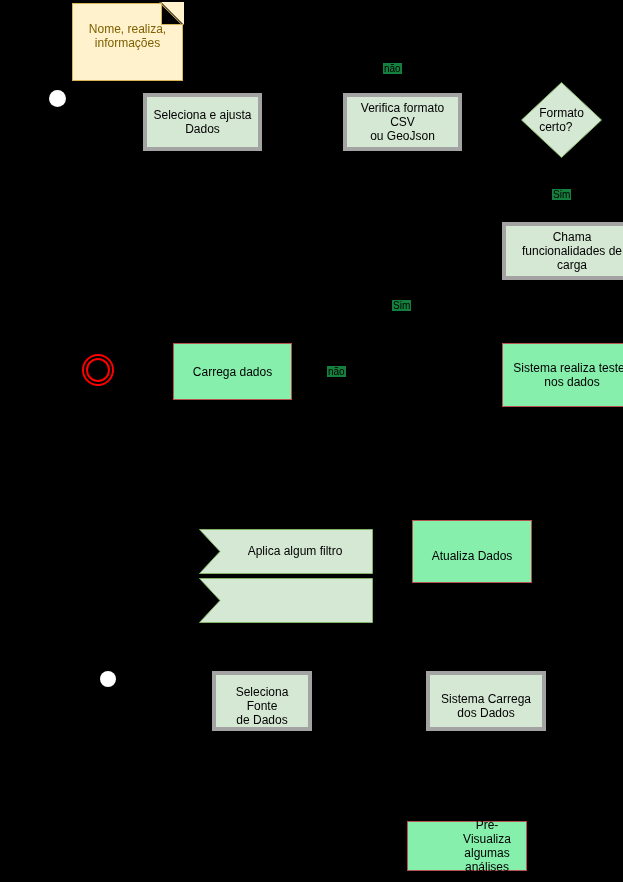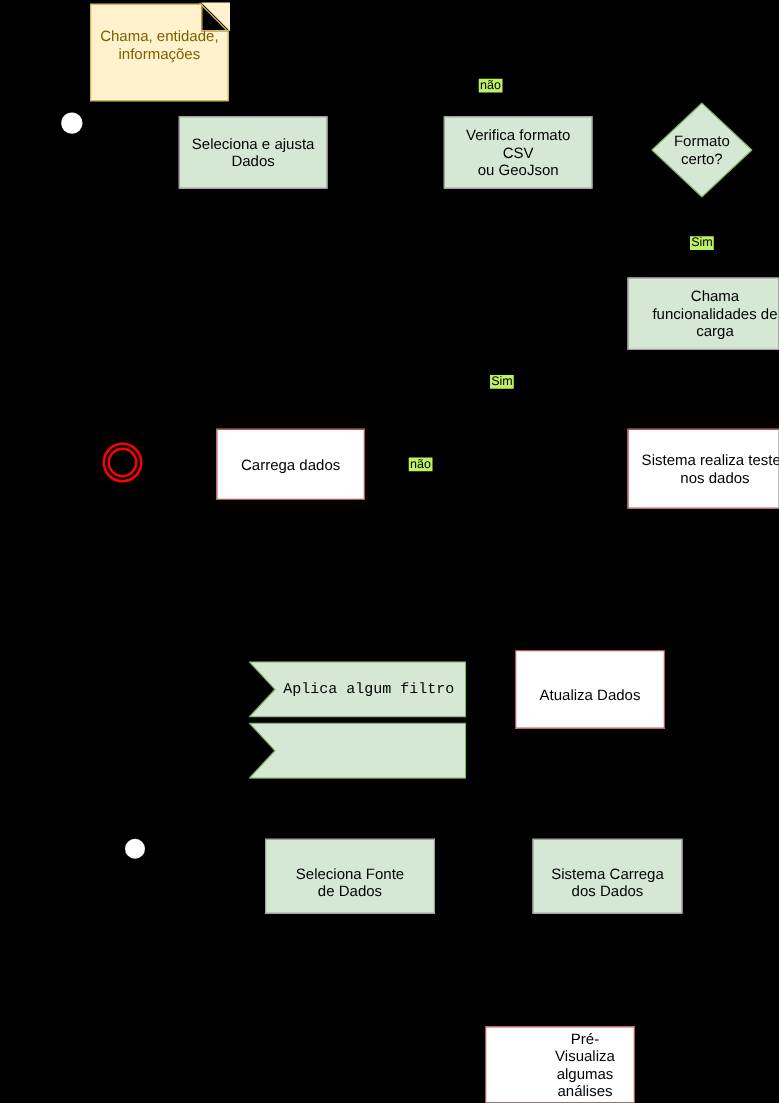--- a/index.html
+++ b/index.html
@@ -33,24 +33,24 @@
     color: #000000;
   }
   .node .lbl {
     display: block;
     white-space: pre-line;
     padding: 0 4px;
   }
   
   .box-green {
     background: #d5e8d4;
-    border: 1px solid #a3a3a3;
+    border: 4px solid #a3a3a3;
   }
   .box-pink {
-    background: #ffffff;
+    background: #86efac;
     border: 1px solid #b85450;
   }
   .align-top {
     align-items: center;
     padding-top: 9px;
   }
   
   .note {
     background: #fff2cc;
     border: 1px solid #d6b656;
@@ -94,21 +94,20 @@
     position: absolute;
   }
   .diamond svg { position: absolute; left: 0; top: 0; }
   .diamond .dtext {
     position: absolute;
     left: 0; top: 0;
     width: 100%; height: 100%;
     display: flex;
     align-items: center;
     justify-content: center;
-    text-align: center;
     font-size: 12px;
     line-height: 14px;
     color: #000;
     white-space: pre-line;
   }
   
   .chevron { position: absolute; }
   .chevron svg { position: absolute; left: 0; top: 0; }
   .chevron .ctext {
     position: absolute;
@@ -120,21 +119,21 @@
     justify-content: center;
     text-align: center;
     font-size: 12px;
     line-height: 15px;
     color: #000;
     white-space: pre-line;
   }
   
   .edge-label {
     position: absolute;
-    background: #bef264;
+    background: #15803d;
     color: #000000;
     font-size: 10px;
     line-height: 11px;
     padding: 0px 1px;
     box-sizing: border-box;
     white-space: nowrap;
   }
   
   .start-event {
     position: absolute;
@@ -157,34 +156,34 @@
     box-sizing: border-box;
   }
 </style>
 </head>
 <body>
 
 <div id="canvas">
 
   <div class="node note" style="left:72px; top:3px; width:111px; height:78px;">
     <span class="note-fold"></span>
-    <span class="lbl">Chama, entidade,
+    <span class="lbl">Nome, realiza,
 informações</span>
   </div>
 
   <div class="start-event" style="left:49px; top:90px; width:17px; height:17px;"></div>
 
   <div class="node box-green" style="left:143px; top:93px; width:119px; height:58px;">
     <span class="lbl">Seleciona e ajusta
 Dados</span>
   </div>
 
   <div class="edge-label" style="left:383px; top:63px;">não</div>
 
-  <div class="node box-green" style="left:355px; top:93px; width:119px; height:58px;">
+  <div class="node box-green" style="left:343px; top:93px; width:119px; height:58px;">
     <span class="lbl">Verifica formato CSV
 ou GeoJson</span>
   </div>
 
   <div class="diamond" style="left:521px; top:82px; width:81px; height:76px;">
     <svg width="81" height="76" viewBox="0 0 81 76">
       <polygon points="40.5,0.5 80.5,38 40.5,75.5 0.5,38" fill="#d5e8d4" stroke="#82b366" stroke-width="1"></polygon>
     </svg>
     <div class="dtext">Formato
 certo?</div>
@@ -207,47 +206,47 @@
   <div class="edge-label" style="left:392px; top:300px;">Sim</div>
 
   <div class="edge-label" style="left:327px; top:366px;">não</div>
 
 
   <div class="node box-pink" style="left:502px; top:343px; width:140px; height:64px;">
     <span class="lbl">Sistema realiza testes
 nos dados</span>
   </div>
 
-  <div class="chevron" style="left:199px; top:529px; width:174px; height:45px;font-family:Liberation Mono, monospace;">
+  <div class="chevron" style="left:199px; top:529px; width:174px; height:45px;">
     <svg width="174" height="45" viewBox="0 0 174 45">
       <polygon points="0.5,0.5 173.5,0.5 173.5,44.5 0.5,44.5 21,22.5" fill="#d5e8d4" stroke="#82b366" stroke-width="1"></polygon>
     </svg>
     <div class="ctext">Aplica algum filtro</div>
   </div>
 
   <div class="chevron" style="left:199px; top:578px; width:174px; height:45px;">
     <svg width="174" height="45" viewBox="0 0 174 45">
       <polygon points="0.5,0.5 173.5,0.5 173.5,44.5 0.5,44.5 21,22.5" fill="#d5e8d4" stroke="#82b366" stroke-width="1"></polygon>
     </svg>
   </div>
 
   <div class="node box-pink align-top" style="left:412px; top:520px; width:120px; height:63px;">
     <span class="lbl">Atualiza Dados</span>
   </div>
 
   <div class="start-event" style="left:100px; top:671px; width:16px; height:16px;"></div>
 
-  <div class="node box-green align-top" style="left:212px; top:671px; width:136px; height:60px;">
+  <div class="node box-green align-top" style="left:212px; top:671px; width:100px; height:60px;">
     <span class="lbl">Seleciona Fonte
 de Dados</span>
   </div>
 
   <div class="node box-green align-top" style="left:412px; top:671px; width:120px; height:60px;margin-left:14px;">
     <span class="lbl">Sistema Carrega
 dos Dados</span>
   </div>
 
-  <div class="node box-pink" style="left:388px; top:821px; width:120px; height:62px;padding-left:40px;">
+  <div class="node box-pink" style="left:407px; top:821px; width:120px; height:50px;padding-left:40px;">
     <span class="lbl">Pré-Visualiza
 algumas análises</span>
   </div>
 
 </div>
 
 </body></html>

